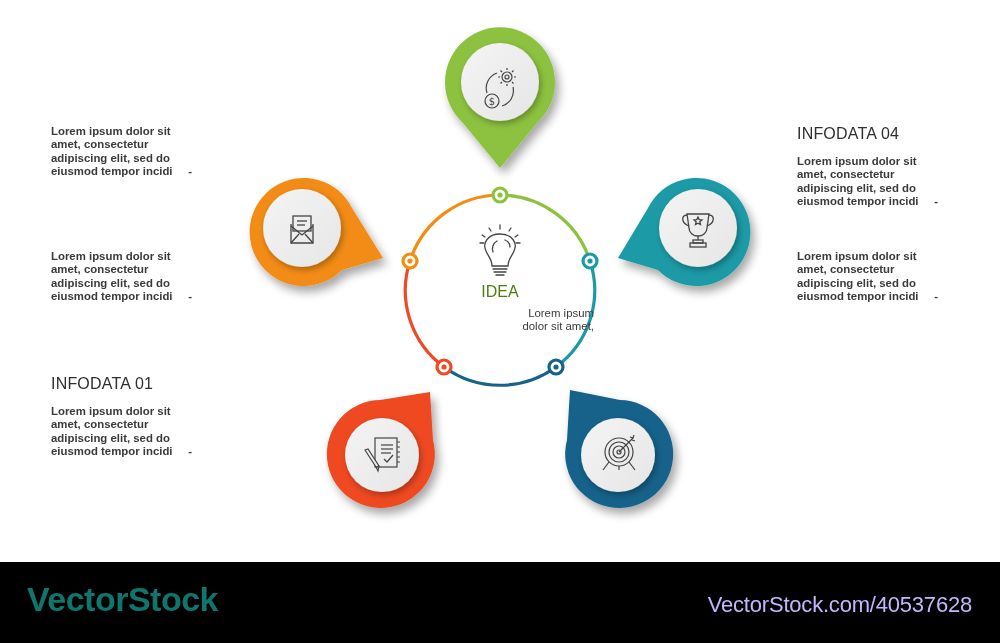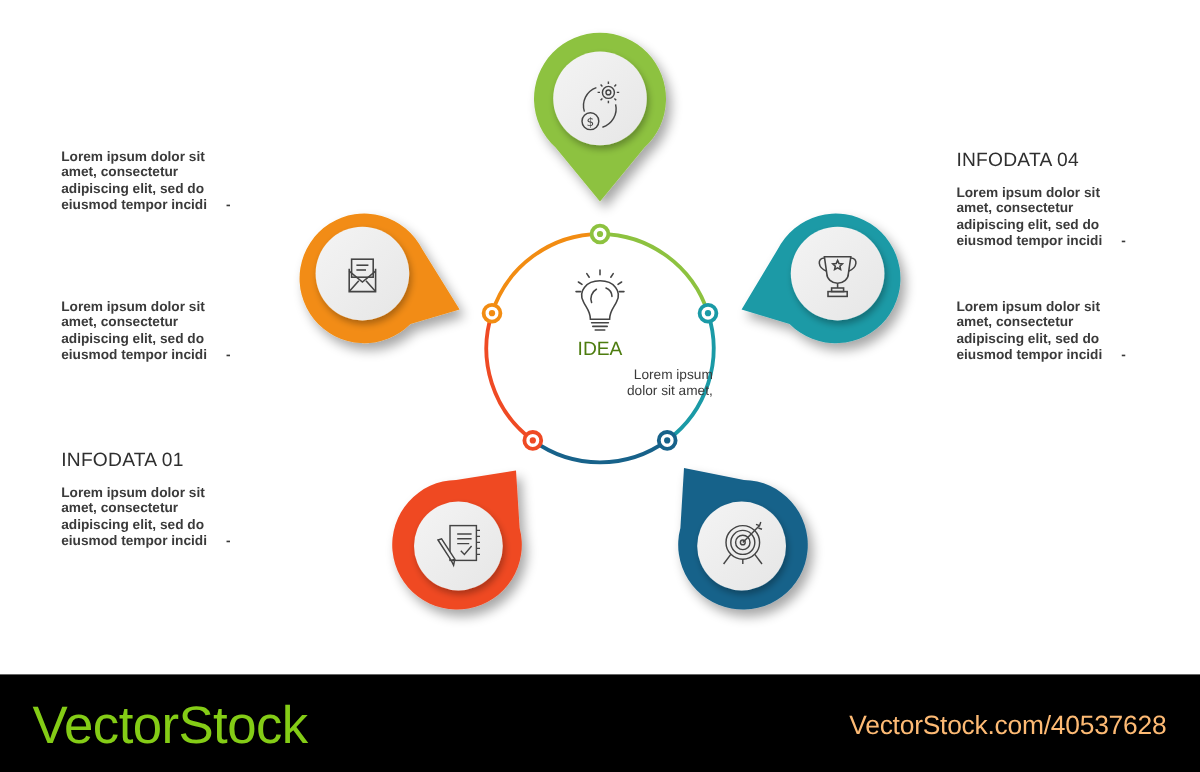--- a/index.html
+++ b/index.html
@@ -5,22 +5,22 @@
   html, body { margin:0; padding:0; }
   body { width:1000px; height:643px; background:#ffffff; position:relative; overflow:hidden; font-family:"Liberation Sans", "DejaVu Sans", sans-serif; }
   .canvas { position:absolute; left:0; top:0; width:1000px; height:562px; background:#fff; }
   .info { position:absolute; width:170px; color:#333; }
   .info .title { font-size:16px; letter-spacing:0.2px; color:#2f2f2f; margin:0 0 12px 0; line-height:18px; }
   .info .body { font-size:11.4px; line-height:13.4px; color:#3a3a3a; white-space:pre;font-weight:bold; }
   .diagram { position:absolute; left:0; top:0; }
   .center-title { position:absolute; left:440px; top:283px; width:120px; text-align:center; font-size:16px; color:#4d7c0f; }
   .center-body { position:absolute; left:454px; top:307px; width:140px; text-align:right; font-size:11.4px; line-height:13.4px; color:#3a3a3a; white-space:pre; }
   .footer { position:absolute; left:0; top:562px; width:1000px; height:81px; background:#000; }
-  .footer .brand { position:absolute; left:27px; top:18px; font-size:44px; color:#84cc16; letter-spacing:-0.5px; }
-  .footer .ref { position:absolute; right:28px; top:30px; font-size:22px; color:#fdba74; letter-spacing:-0.2px; }
+  .footer .brand { position:absolute; left:27px; top:18px; font-size:34px; color:#0f766e; letter-spacing:-0.5px;font-weight:bold; }
+  .footer .ref { position:absolute; right:28px; top:30px; font-size:22px; color:#c4b5fd; letter-spacing:-0.2px; }
 </style>
 </head>
 <body>
 
 <div class="canvas">
 
   <div class="info" style="left:51px; top:125px;">
     <div class="body">Lorem ipsum dolor sit
 amet, consectetur
 adipiscing elit, sed do

